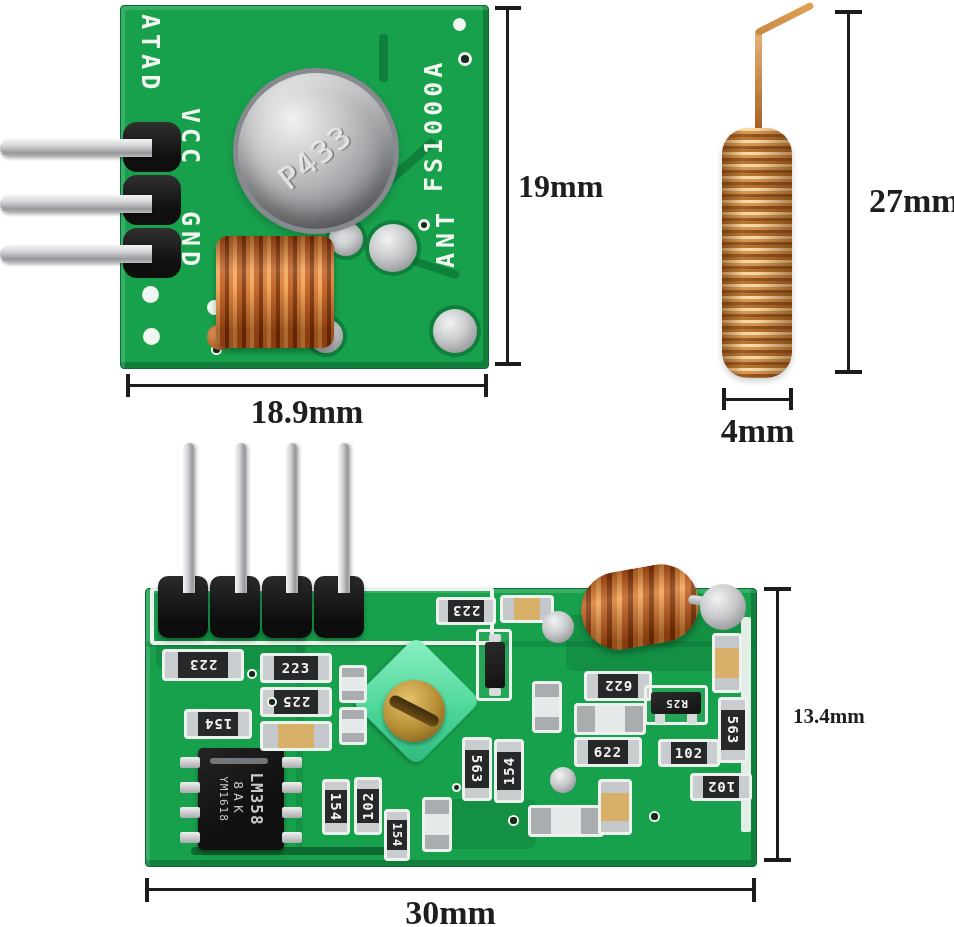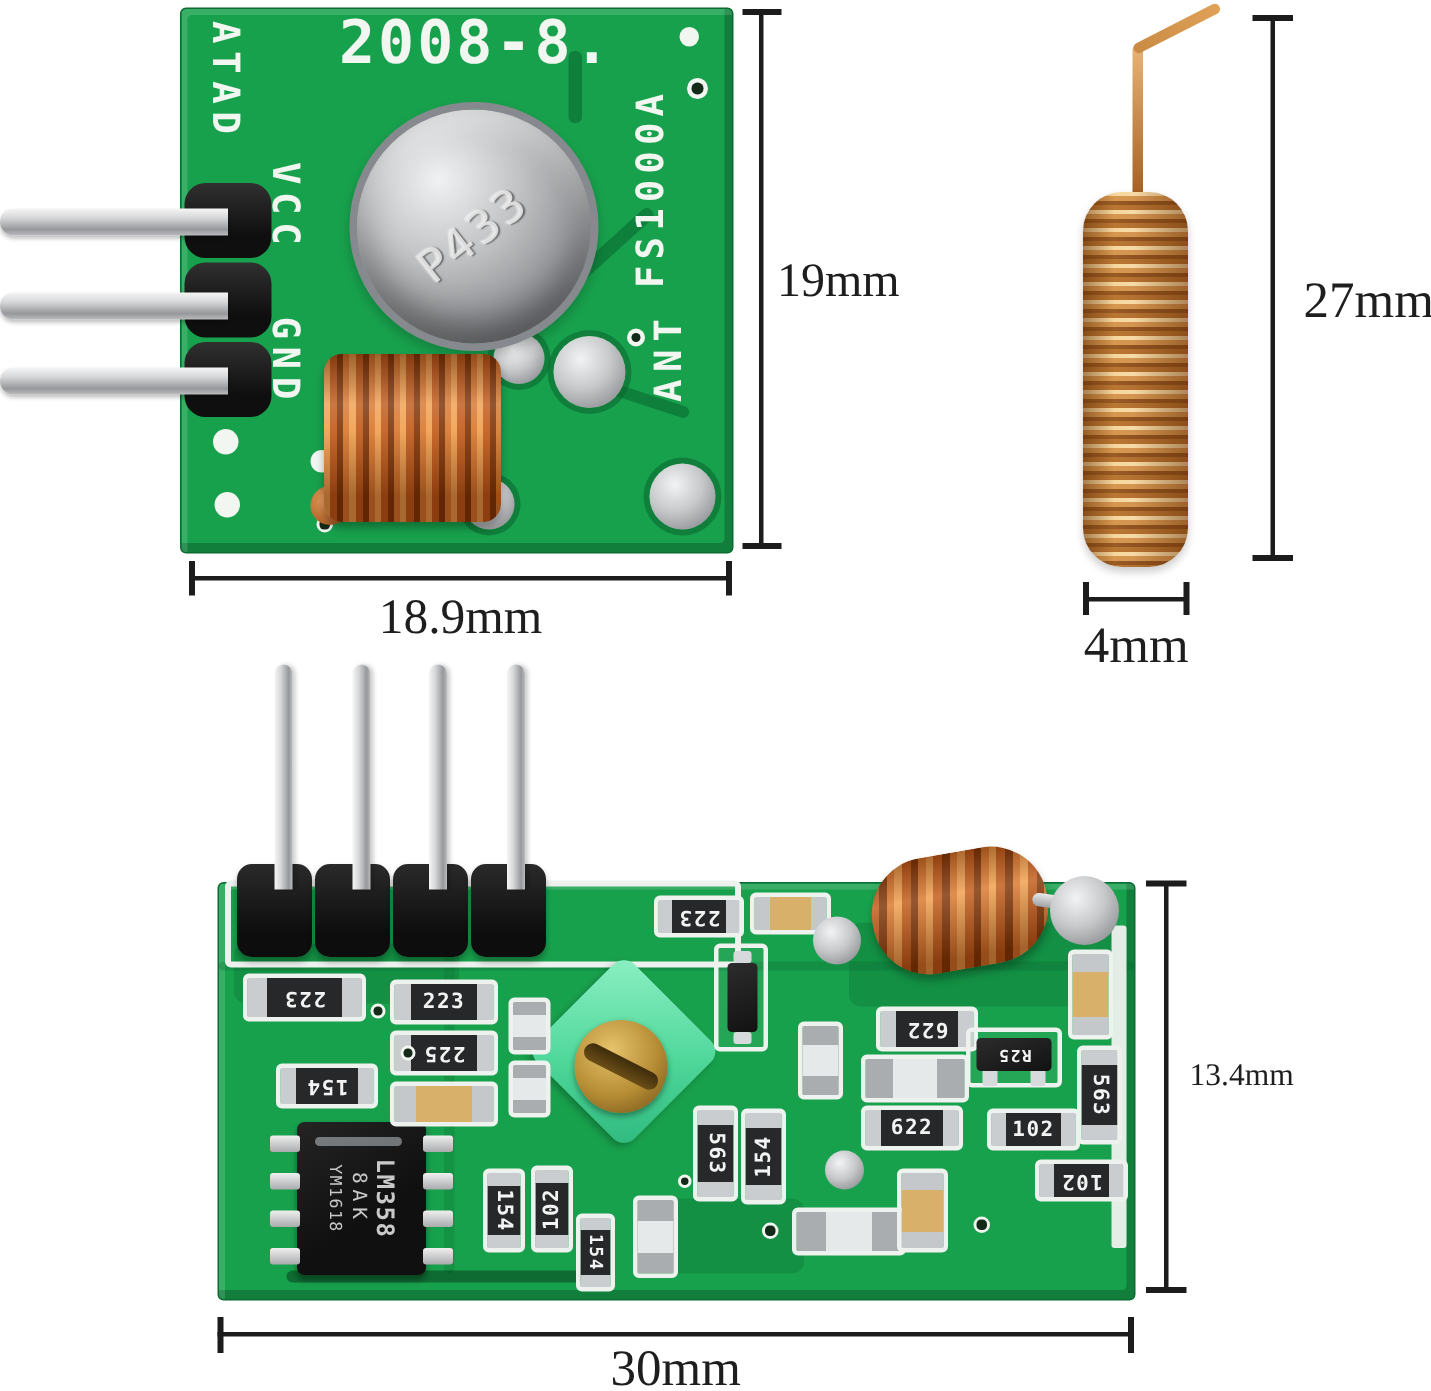--- a/index.html
+++ b/index.html
@@ -5,21 +5,21 @@
   html,body{margin:0;padding:0;background:#ffffff;}
   body{width:954px;height:927px;position:relative;overflow:hidden;
        font-family:"Liberation Sans",sans-serif;}
   .abs{position:absolute;}
   
   .dim-line-v{position:absolute;width:3px;background:#1c1c1c;}
   .dim-line-h{position:absolute;height:3px;background:#1c1c1c;}
   .tick-h{position:absolute;height:4px;background:#1c1c1c;}
   .tick-v{position:absolute;width:4px;background:#1c1c1c;}
   .dim-label{position:absolute;color:#1e1e1e;font-family:"Liberation Serif",serif;
-             font-weight:400;white-space:nowrap;}
+             font-weight:700;white-space:nowrap;}
   
   .pcb{position:absolute;background:#18a14d;border:1px solid #0a6b33;border-radius:4px;
        box-shadow:inset 4px 4px 0 rgba(255,255,255,.14), inset -5px -6px 0 rgba(0,40,15,.28);}
   .trace{position:absolute;background:rgba(6,96,42,.5);border-radius:4px;}
   .patch{position:absolute;background:rgba(8,96,44,.26);border-radius:8px;}
   .silk{position:absolute;color:#f2f6f0;font-family:"DejaVu Sans Mono",monospace;
         font-weight:bold;white-space:nowrap;}
   .vcw{transform:rotate(90deg);transform-origin:left top;}
   .vccw{transform:rotate(-90deg);transform-origin:left top;}
   .via{position:absolute;border-radius:50%;background:#f2f6f0;}
@@ -96,21 +96,20 @@
 </style>
 </head>
 <body>
 
 <div class="pcb" style="left:120px;top:5px;width:367px;height:362px;">
   <div class="trace" style="left:120px;top:185px;width:130px;height:9px;transform:rotate(40deg);"></div>
   <div class="trace" style="left:235px;top:160px;width:90px;height:9px;transform:rotate(-42deg);"></div>
   <div class="trace" style="left:258px;top:28px;width:9px;height:48px;"></div>
   <div class="trace" style="left:270px;top:255px;width:70px;height:8px;transform:rotate(18deg);"></div>
 
-  <div class="silk" style="left:105px;top:0px;font-size:40px;letter-spacing:2px;">2008-8.</div>
   <div class="silk vcw" style="left:44px;top:8px;font-size:25px;letter-spacing:5px;">ATAD</div>
   <div class="silk vcw" style="left:84px;top:102px;font-size:25px;letter-spacing:5px;">VCC</div>
   <div class="silk vcw" style="left:84px;top:205px;font-size:25px;letter-spacing:5px;">GND</div>
   <div class="silk vccw" style="left:298px;top:186px;font-size:25px;letter-spacing:4px;">FS1000A</div>
   <div class="silk vccw" style="left:310px;top:262px;font-size:25px;letter-spacing:5px;">ANT</div>
 
   <div class="via" style="left:332px;top:12px;width:13px;height:13px;"></div>
   <div class="via-dark" style="left:337px;top:46px;width:14px;height:14px;"></div>
   <div class="via-dark" style="left:297px;top:213px;width:12px;height:12px;"></div>
   <div class="via" style="left:21px;top:280px;width:17px;height:17px;"></div>

